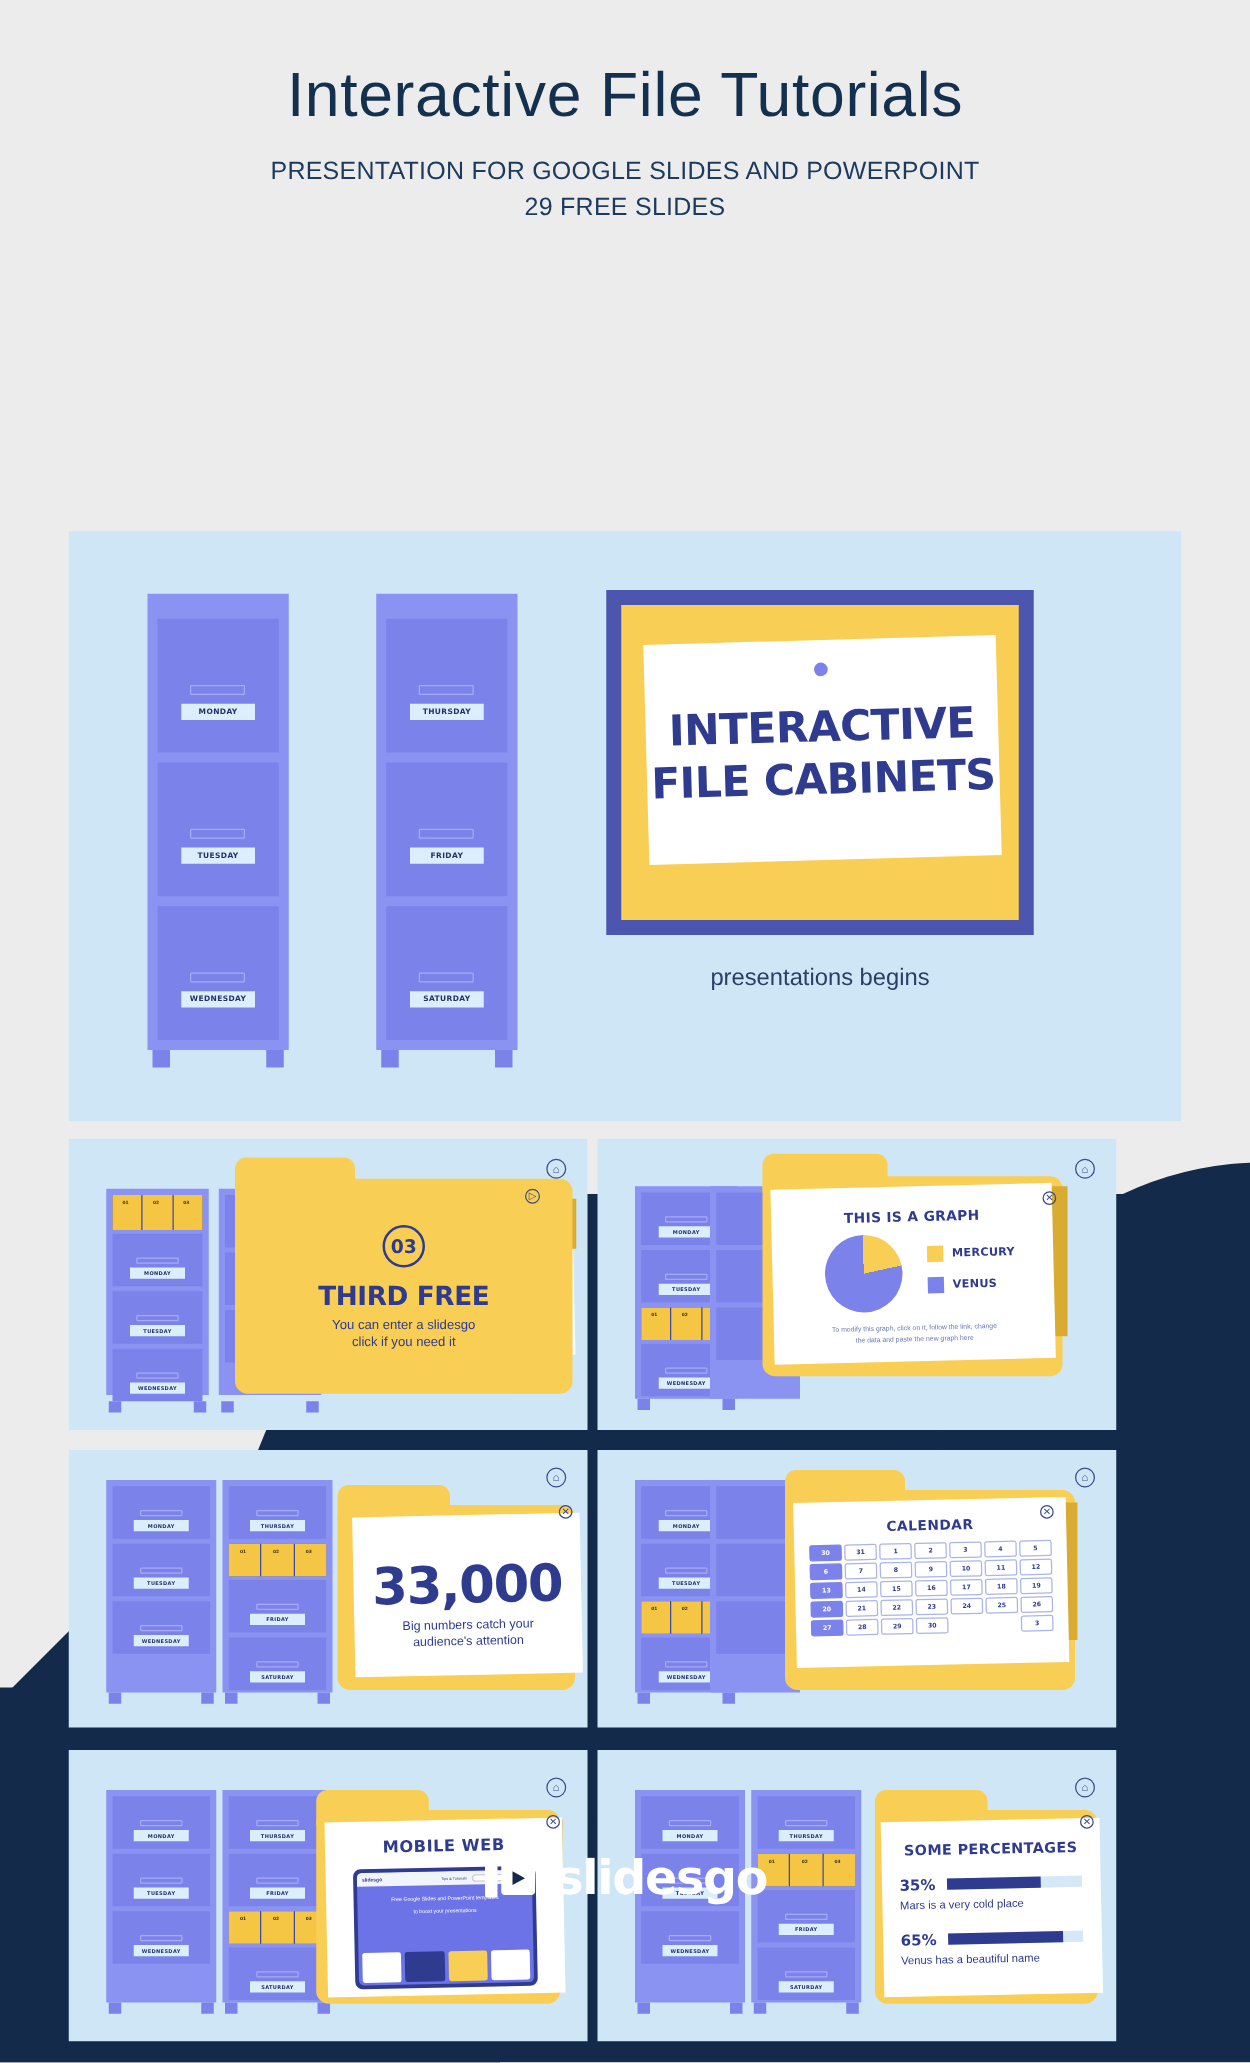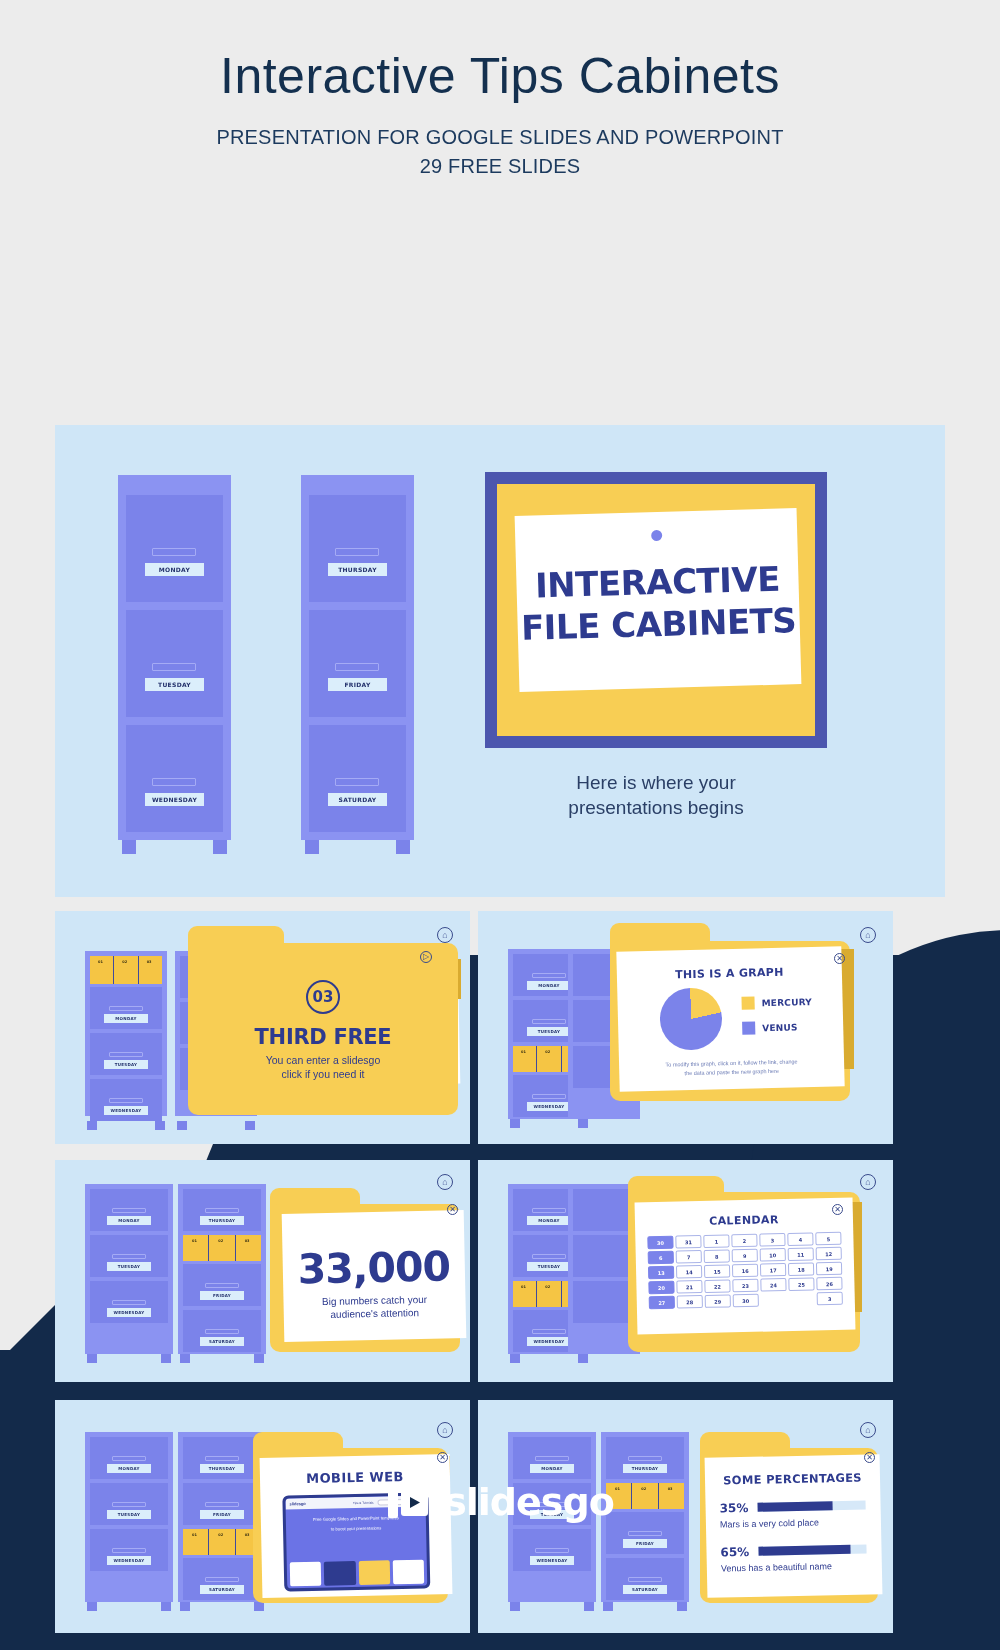--- a/index.html
+++ b/index.html
@@ -169,21 +169,21 @@
 
 <div class="page">
 
   <div class="bg-navy-1"></div>
   <div class="bg-navy-3"></div>
   <div class="bg-navy-2"></div>
   <div class="bg-navy-4"></div>
   <div class="bg-navy-bottom"></div>
 
   <div class="header">
-    <div class="title">Interactive Tips Cabinets</div>
+    <div class="title">Interactive File Tutorials</div>
     <div class="subtitle">PRESENTATION FOR GOOGLE SLIDES AND POWERPOINT</div>
     <div class="subtitle2">29 FREE SLIDES</div>
   </div>
 
   <div class="slides">
 
     <div class="slide hero">
 
       <div class="cabinet" style="left:63px; top:50px; width:113px; height:365px;">
         <div class="drawer" style="left:8px; top:20px; width:97px; height:107px;">
@@ -223,21 +223,20 @@
     <div class="title-card">
       <div class="title-card-in">
         <div class="title-paper">
           <div class="pin"></div>
           <div class="title-paper-text">INTERACTIVE</div>
           <div class="title-paper-text">FILE CABINETS</div>
         </div>
       </div>
     </div>
     <div class="hero-caption">
-      <div>Here is where your</div>
       <div>presentations begins</div>
     </div>
 
     <div class="slide s-tl">
       <div class="cabinet" style="left:30px; top:40px; width:82px; height:165px;">
         <div class="open-drawer" style="left:5px; top:5px; width:72px; height:28px;">
           <div class="tabs">
             <div class="tab-f" style="flex:1; margin-right:1px;">
                 <span class="tab-n" style="left:8px; top:4px; font-size:3.5px;">01</span>
               </div>

